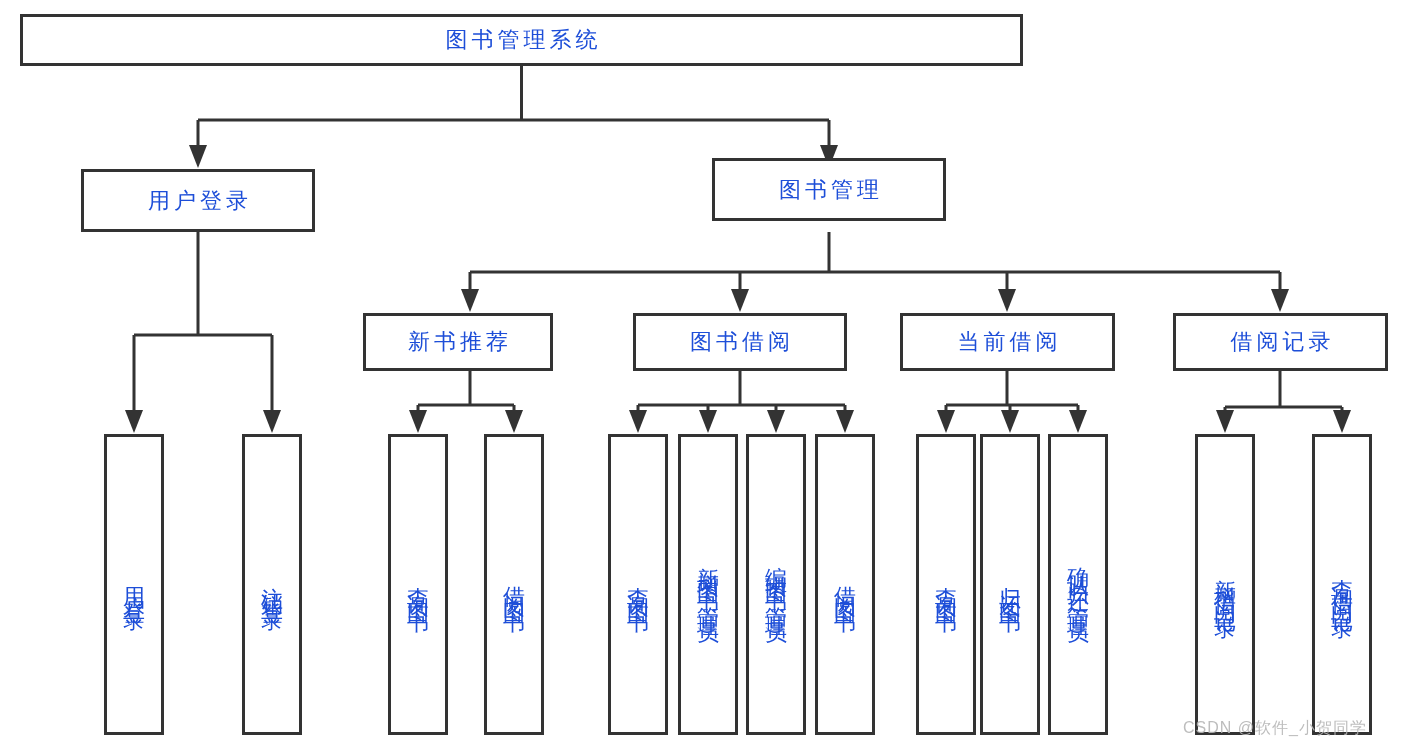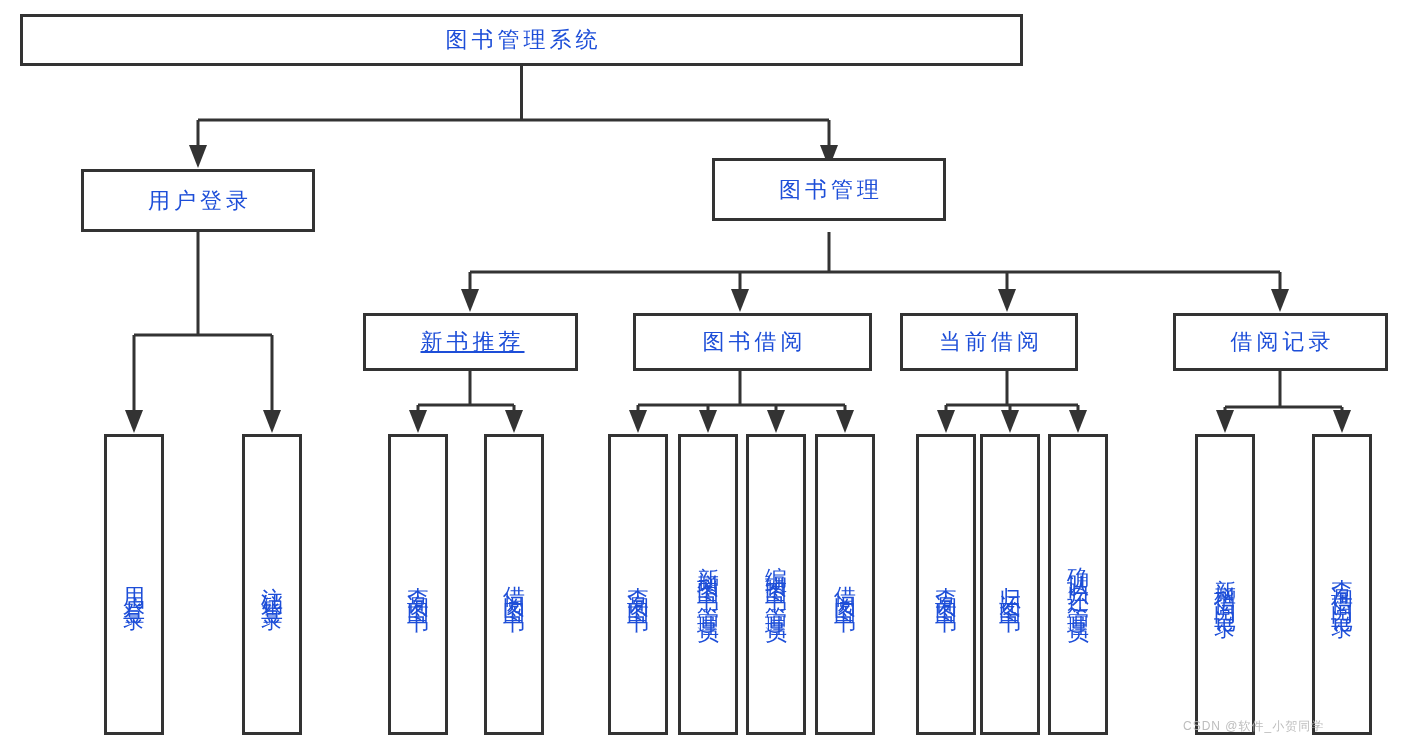--- a/index.html
+++ b/index.html
@@ -9,21 +9,21 @@
   .node{
     position:absolute;background:#fff;border:3px solid #333;box-sizing:border-box;
     display:flex;align-items:center;justify-content:center;
     font-size:22px;color:#1d4ed8;letter-spacing:4px;text-indent:4px;
   }
   .node.v{
     writing-mode:vertical-rl;text-orientation:mixed;
     letter-spacing:8px;text-indent:0;font-size:22px;
   }
   .watermark{
-    position:absolute;left:1183px;top:718px;font-size:12px;color:#b6b6b6;
+    position:absolute;left:1183px;top:718px;font-size:16px;color:#b6b6b6;
     letter-spacing:1px;opacity:.9;white-space:nowrap;z-index:5;
   }
 </style>
 </head>
 <body>
 
 <div class="canvas">
 
   <svg class="connectors" width="1405" height="747" viewBox="0 0 1405 747" xmlns="http://www.w3.org/2000/svg">
     <path fill="none" stroke="#333" stroke-width="3" d="
@@ -55,23 +55,23 @@
       <polygon points="1216,410 1234,410 1225,433"></polygon>
       <polygon points="1333,410 1351,410 1342,433"></polygon>
     </g>
   </svg>
 
   <div class="node" style="left:20px;top:14px;width:1003px;height:52px;">图书管理系统</div>
 
   <div class="node" style="left:81px;top:169px;width:234px;height:63px;">用户登录</div>
   <div class="node" style="left:712px;top:158px;width:234px;height:63px;">图书管理</div>
 
-  <div class="node" style="left:363px;top:313px;width:215px;height:58px;text-decoration:underline;">新书推荐</div>
-  <div class="node" style="left:633px;top:313px;width:239px;height:58px;">图书借阅</div>
-  <div class="node" style="left:900px;top:313px;width:178px;height:58px;">当前借阅</div>
+  <div class="node" style="left:363px;top:313px;width:190px;height:58px;">新书推荐</div>
+  <div class="node" style="left:633px;top:313px;width:214px;height:58px;">图书借阅</div>
+  <div class="node" style="left:900px;top:313px;width:215px;height:58px;">当前借阅</div>
   <div class="node" style="left:1173px;top:313px;width:215px;height:58px;">借阅记录</div>
 
   <div class="node v" style="left:104px;top:434px;width:60px;height:301px;">用户登录</div>
   <div class="node v" style="left:242px;top:434px;width:60px;height:301px;">注销登录</div>
 
   <div class="node v" style="left:388px;top:434px;width:60px;height:301px;">查询图书</div>
   <div class="node v" style="left:484px;top:434px;width:60px;height:301px;">借阅图书</div>
 
   <div class="node v" style="left:608px;top:434px;width:60px;height:301px;">查询图书</div>
   <div class="node v" style="left:678px;top:434px;width:60px;height:301px;">新增图书（管理员）</div>

